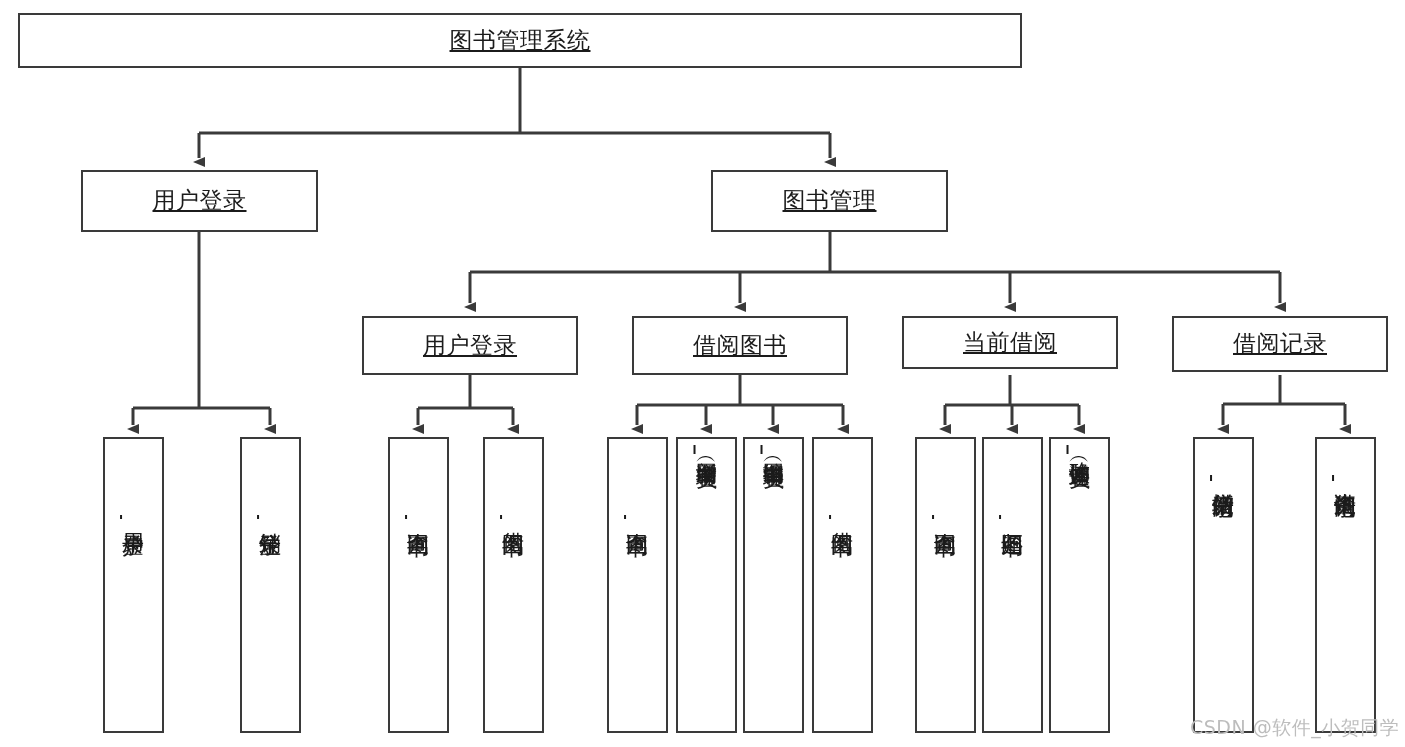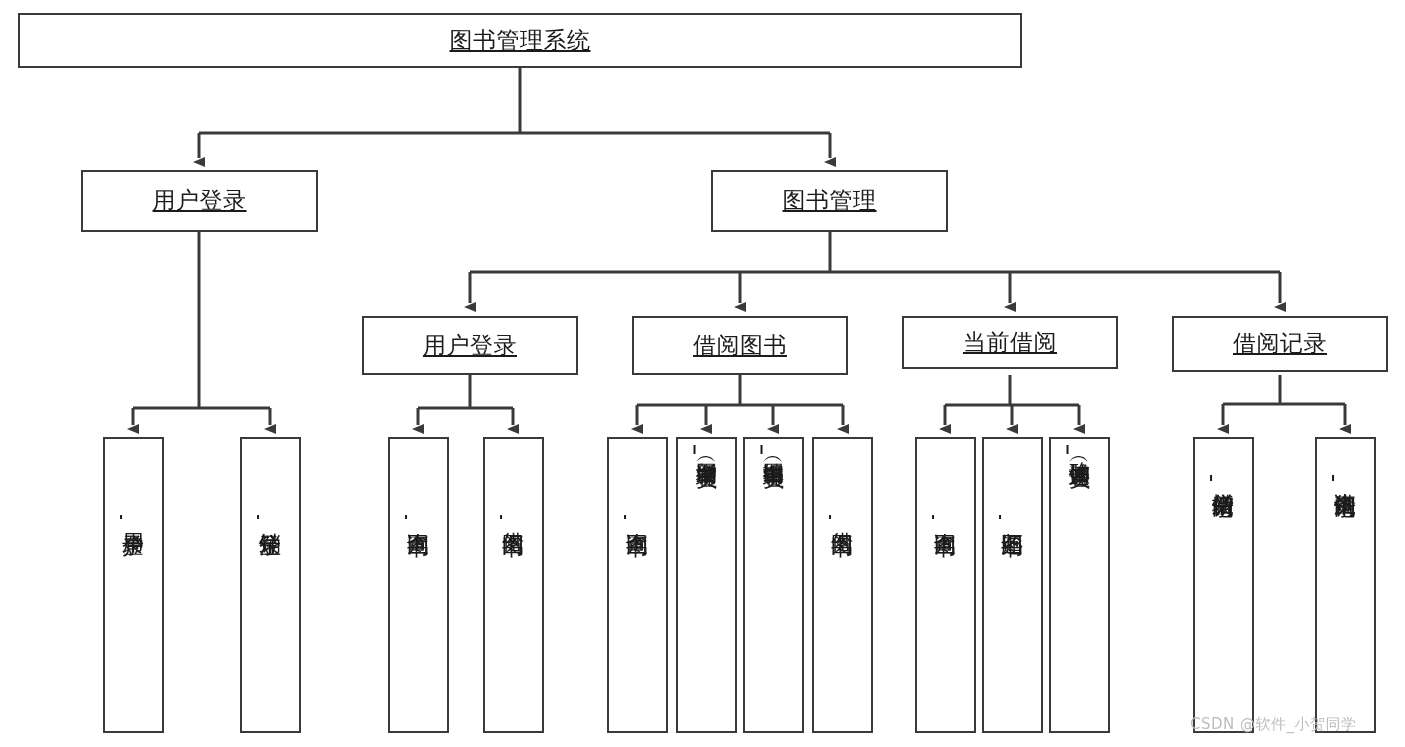--- a/index.html
+++ b/index.html
@@ -63,21 +63,21 @@
     line-height: 1.05;
     letter-spacing: 1px;
     white-space: nowrap;
   }
   .node.v.tall .label {
     font-size: 21px;
   }
   .watermark {
     position: absolute;
     color: #bdbdbd;
-    font-size: 15px;
+    font-size: 19px;
     white-space: nowrap;
     letter-spacing: 0.5px;
   }
 </style>
 </head>
 <body>
 
 <div id="canvas">
 
   <svg class="edges" viewBox="0 0 1405 747" xmlns="http://www.w3.org/2000/svg">

